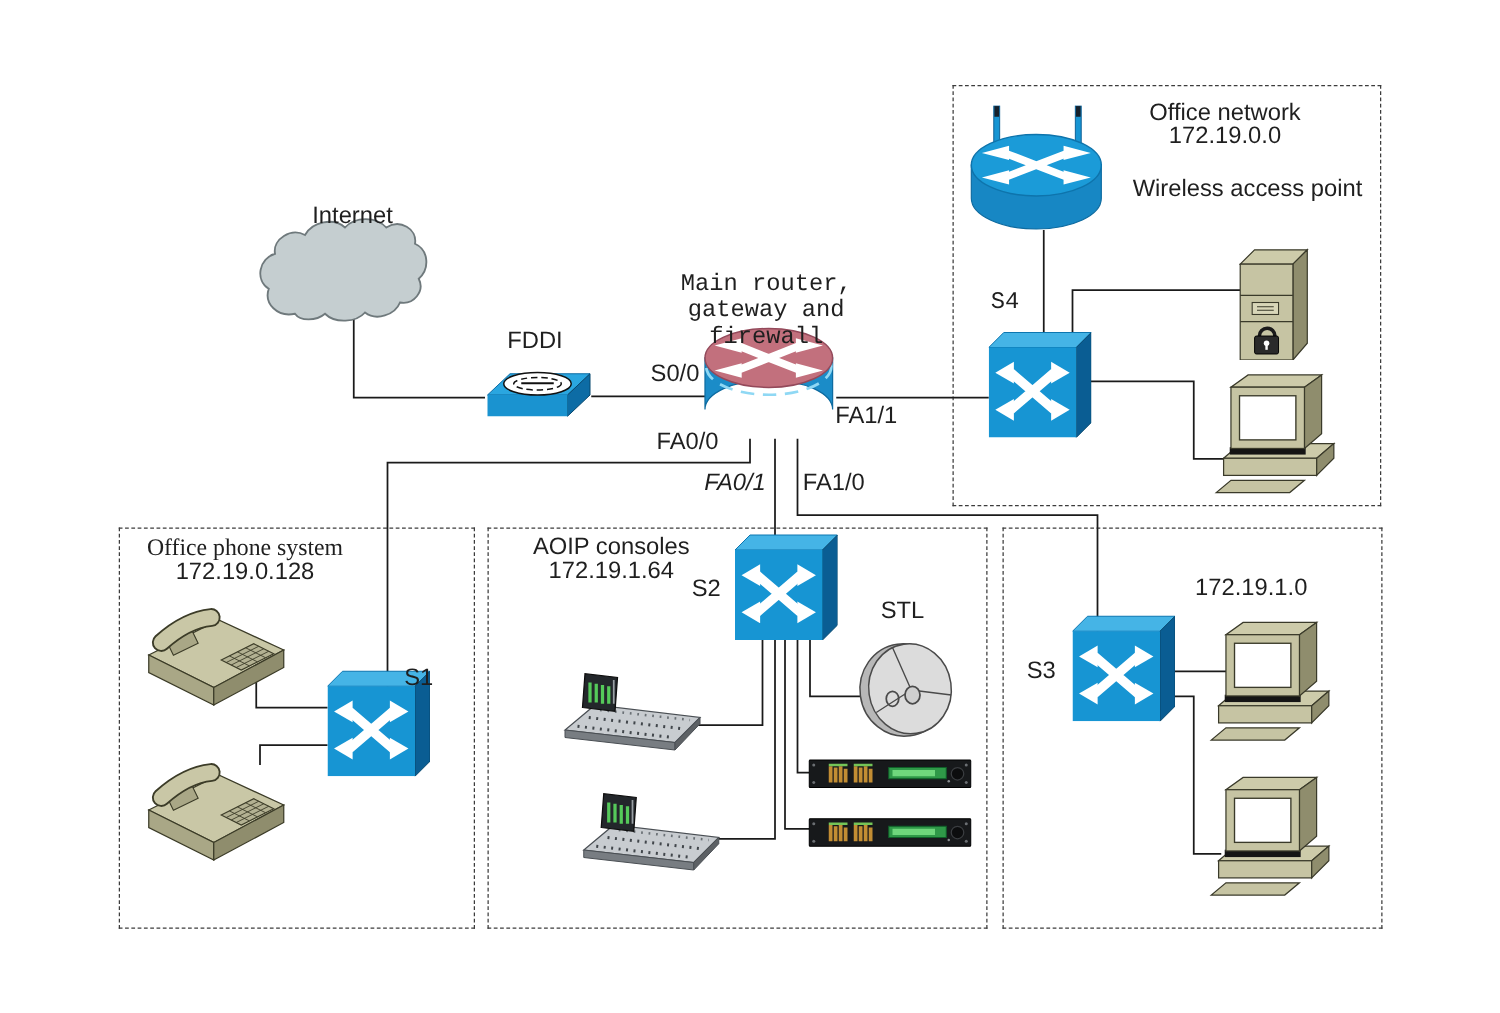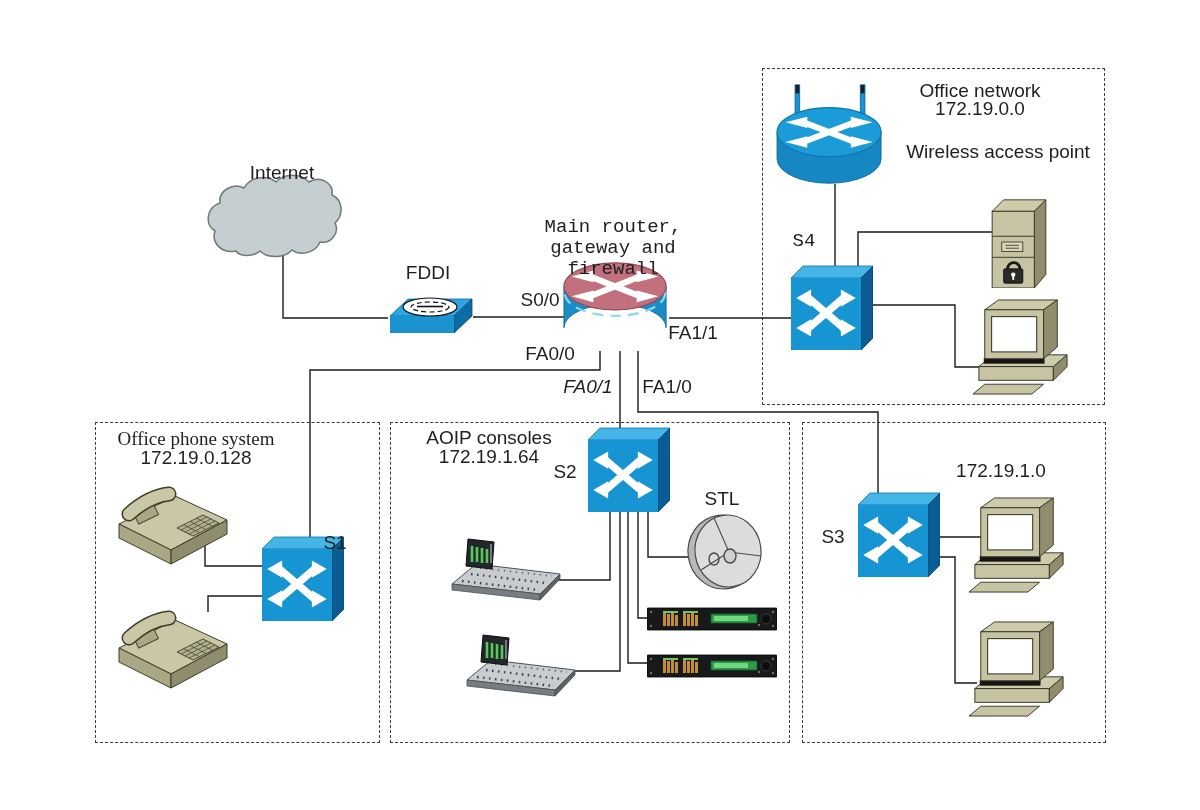--- a/index.html
+++ b/index.html
@@ -208,21 +208,21 @@
       <path d="M729,552 L714,518 M729,552 L701,570 M729,552 L761,556" stroke="#4a4a4a" stroke-width="1.1" fill="none"></path>
       <ellipse cx="714" cy="559" rx="5" ry="6" fill="none" stroke="#4a4a4a" stroke-width="1.4"></ellipse>
       <ellipse cx="730" cy="556" rx="6" ry="7" fill="#cfcfcf" stroke="#4a4a4a" stroke-width="1.4"></ellipse>
     </g>
   </svg>
 
   <div class="lbl" style="left:282px;top:163px;">Internet</div>
   <div class="lbl" style="left:428px;top:263px;">FDDI</div>
   <div class="lbl wrap" style="left:613px;top:217px;width:195px;line-height:21px;">Main router, gateway and firewall</div>
   <div class="lbl" style="left:998px;top:142px;">Wireless access point</div>
-  <div class="lbl" style="left:722px;top:489px;">STL</div>
+  <div class="lbl" style="left:722px;top:479px;">STL</div>
 
   <div class="lbl" style="left:980px;top:81px;">Office network</div>
   <div class="lbl" style="left:980px;top:99px;text-align:center;">172.19.0.0</div>
 
   <div class="lbl" style="left:196px;top:429px;font-family:Liberation Serif, serif;">Office phone system</div>
   <div class="lbl" style="left:196px;top:448px;">172.19.0.128</div>
 
   <div class="lbl" style="left:489px;top:428px;">AOIP consoles</div>
   <div class="lbl" style="left:489px;top:447px;">172.19.1.64</div>
 

